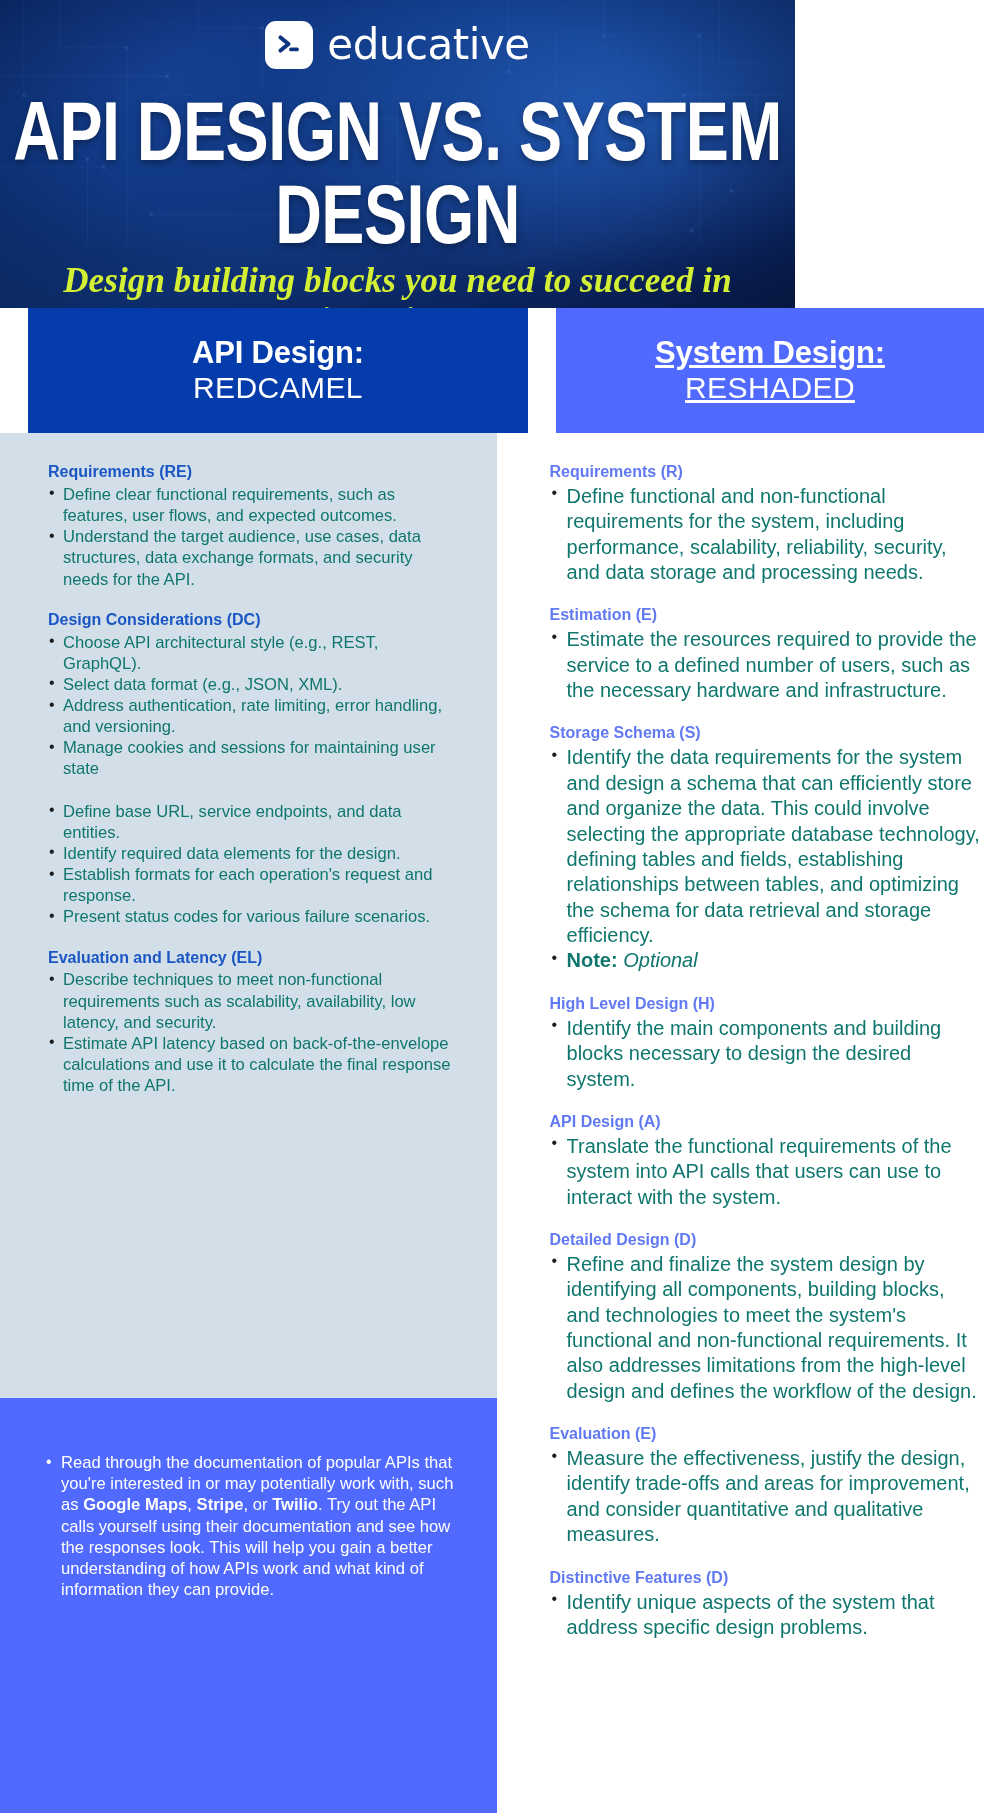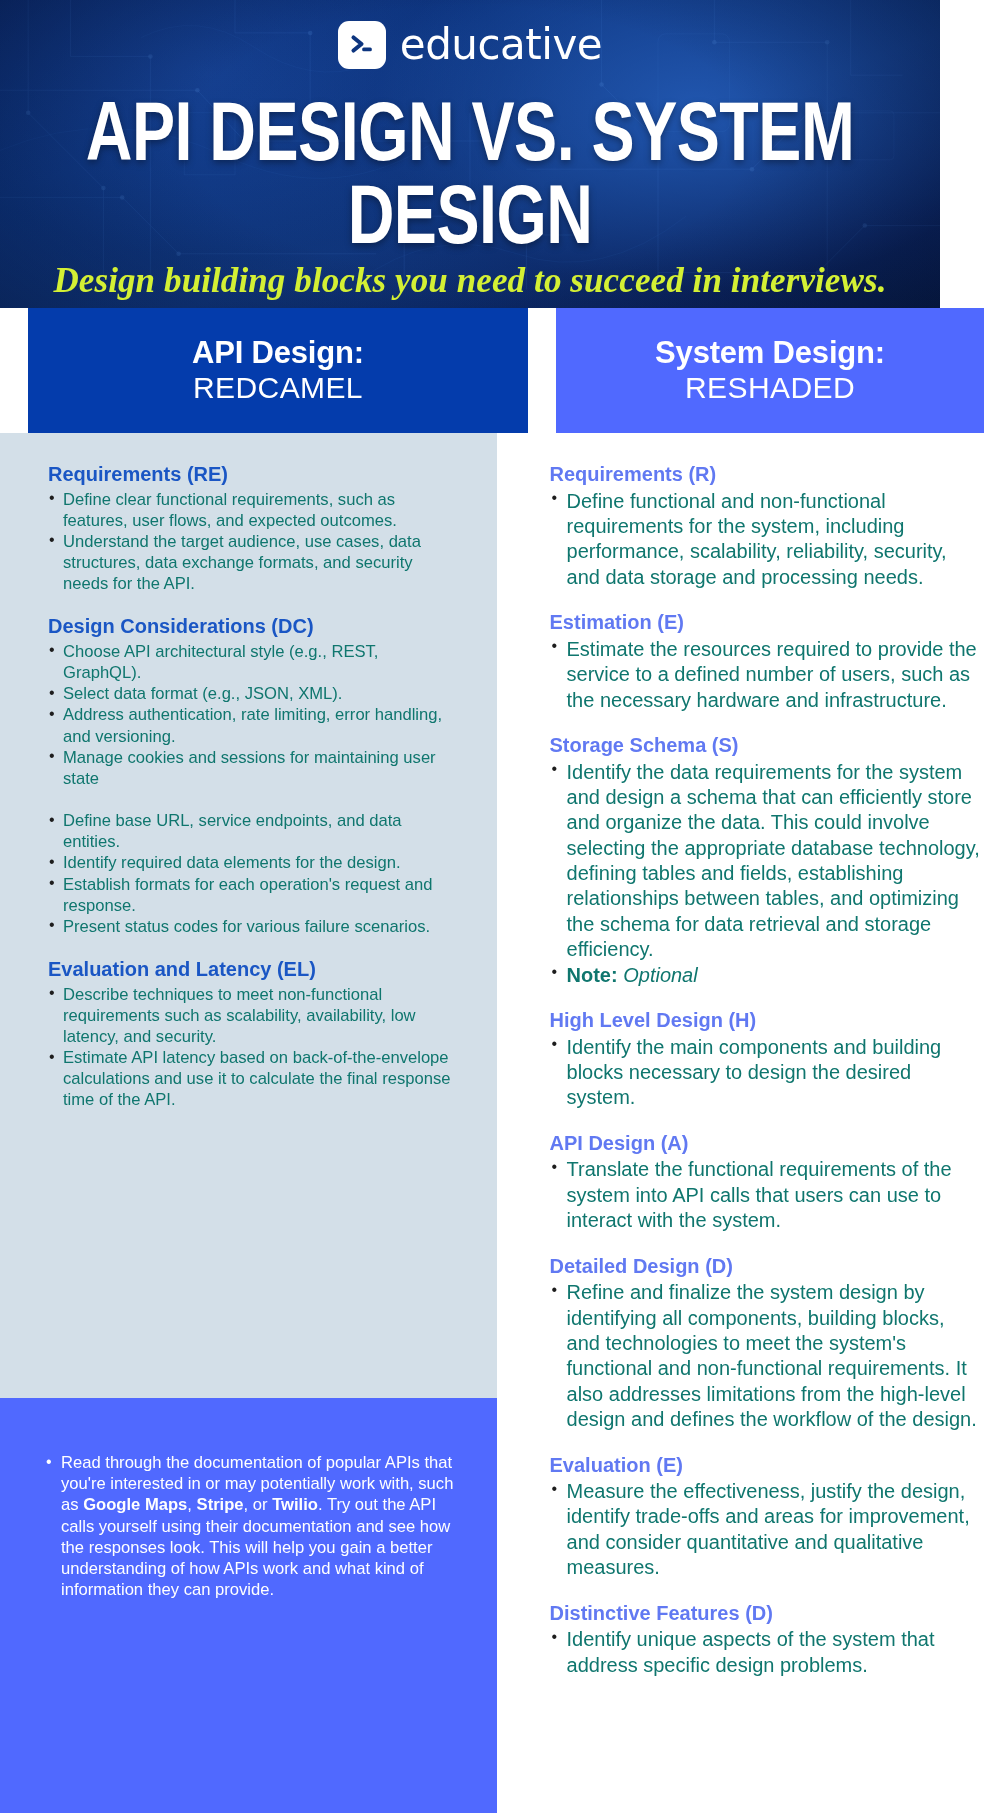--- a/index.html
+++ b/index.html
@@ -10,21 +10,21 @@
     font-family: "Liberation Sans", sans-serif;
     background: #ffffff;
     overflow: hidden;
   }
 
   .page { position: relative; width: 1000px; height: 1813px; }
 
   
   .hero {
     position: relative;
-    width: 940px;
+    width: 795px;
     height: 308px;
     background:
       radial-gradient(ellipse 520px 300px at 74% 34%, rgba(38,96,190,0.75) 0%, rgba(16,52,132,0.1) 62%, rgba(0,0,0,0) 100%),
       radial-gradient(ellipse 420px 260px at 22% 24%, rgba(28,74,160,0.55) 0%, rgba(10,38,105,0.05) 70%, rgba(0,0,0,0) 100%),
       linear-gradient(160deg, #0a2a6e 0%, #0d357f 30%, #10367c 58%, #0a2159 85%, #071a45 100%);
     overflow: hidden;
   }
   
   .hero .circuit {
     position: absolute; inset: 0;
@@ -90,21 +90,21 @@
 
   
   .col-heads { display: flex; width: 1000px; height: 125px; }
   .col-head {
     display: flex; flex-direction: column;
     align-items: center; justify-content: center;
     color: #ffffff;
     margin-left: 28px;
   }
   .ch-left  { width: 500px; background: #043CAC; }
-  .ch-right { width: 428px; background: #5069FF; }
+  .ch-right { width: 428px; background: #5069FF; text-decoration: underline; }
   .ch-title {
     font-size: 31px; font-weight: 700; line-height: 1.05;
     letter-spacing: -0.2px;
   }
   .ch-sub {
     font-size: 30px; font-weight: 400; line-height: 1.1;
     letter-spacing: 0.4px; margin-top: 2px;
   }
 
   
@@ -112,21 +112,21 @@
   .col-left  { width: 500px; background: #D3DFE8; position: relative; }
   .col-right { width: 507px; background: #ffffff; position: relative; }
 
   .left-main { padding: 30px 38px 0 48px; }
   .right-main { padding: 30px 20px 0 53px; }
 
   .sec { margin-bottom: 21px; }
   .sec:last-child { margin-bottom: 0; }
 
   .sec-title {
-    font-size: 20px;
+    font-size: 16px;
     font-weight: 700;
     line-height: 1.18;
     margin-bottom: 2px;
   }
   .col-left .sec-title  { color: #1A56C4; }
   .col-right .sec-title { color: #6179F2; }
 
   ul.blist { list-style: none; }
   ul.blist li {
     position: relative;

